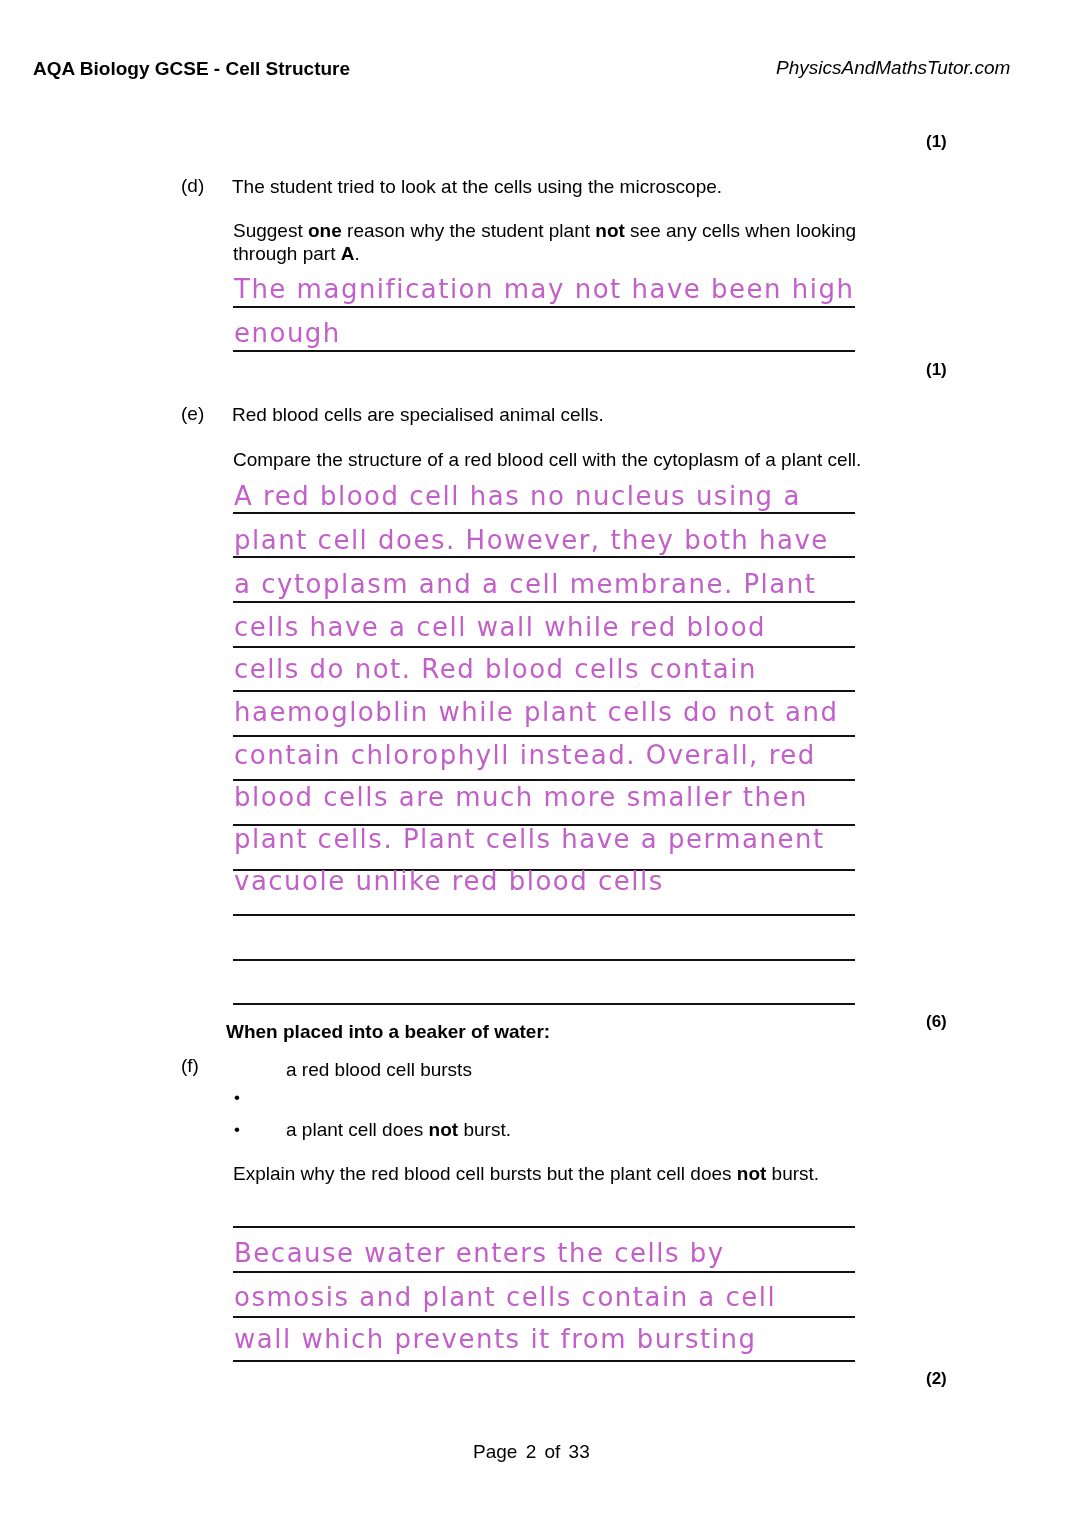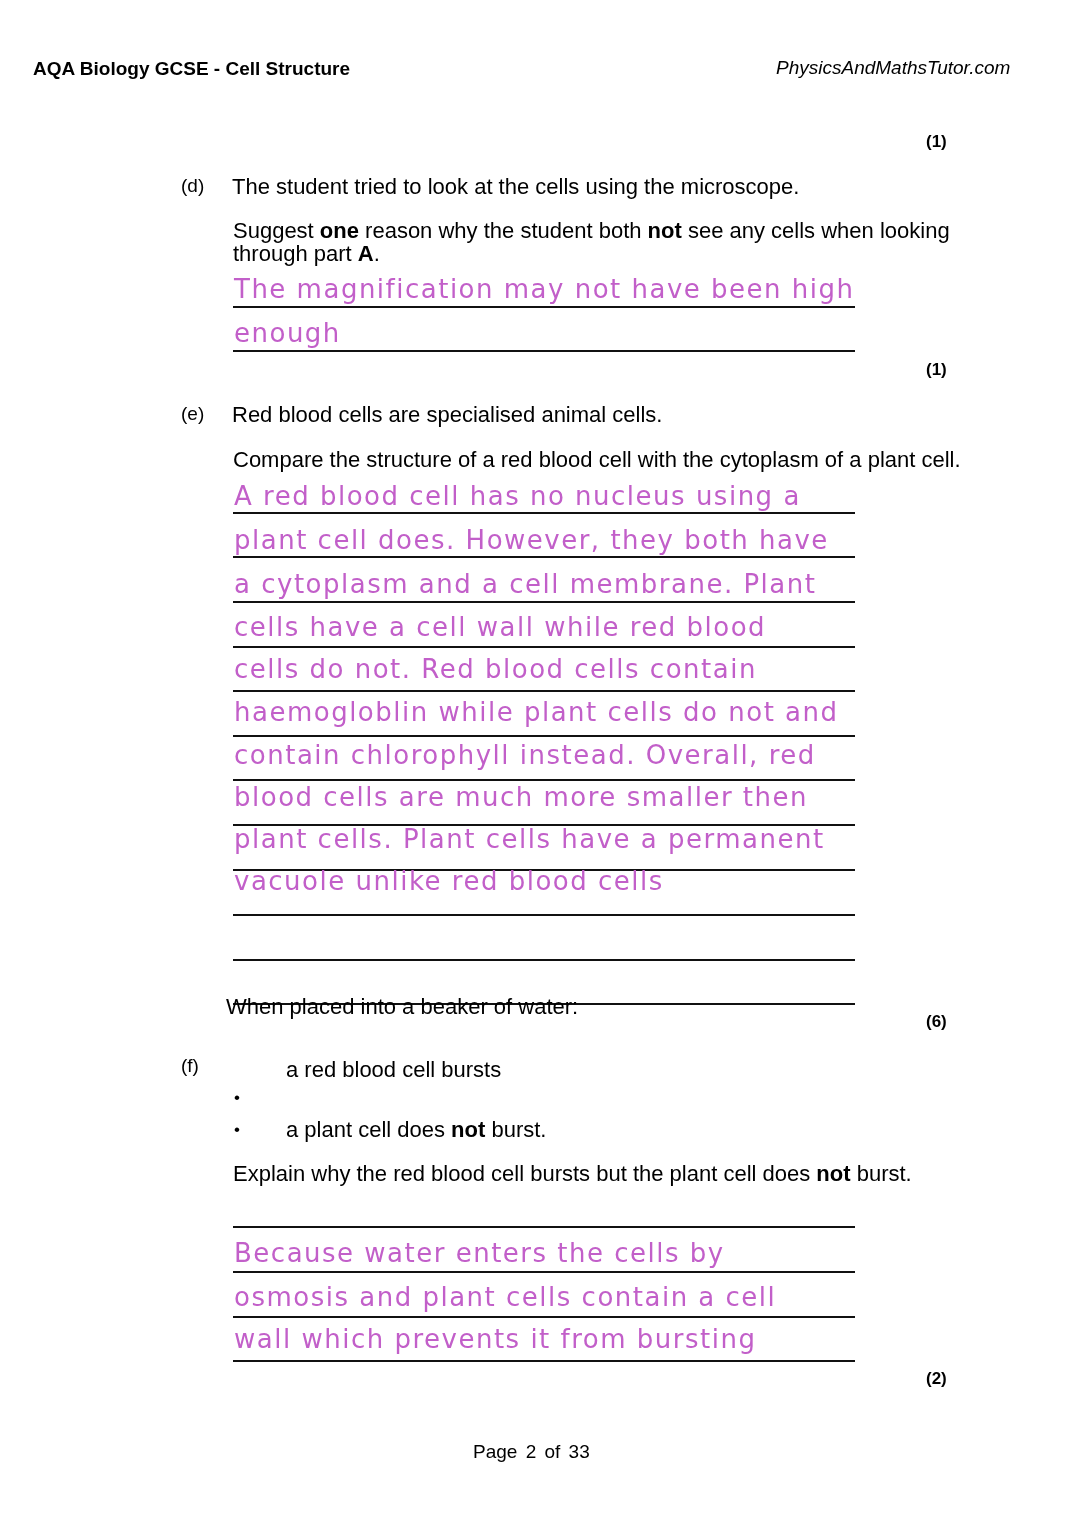--- a/index.html
+++ b/index.html
@@ -3,42 +3,42 @@
 <meta charset="utf-8">
 <style>
   html, body { margin: 0; padding: 0; background: #ffffff; }
   body { width: 1080px; height: 1527px; position: relative; overflow: hidden;
          font-family: "Liberation Sans", sans-serif; color: #000; }
   .abs { position: absolute; }
   .hdr-left { left: 33px; top: 58px; font-size: 19px; font-weight: bold; }
   .hdr-right { left: 776px; top: 57px; font-size: 19px; font-style: italic; }
   .marks { left: 926px; font-size: 17px; font-weight: bold; }
   .qlabel { font-size: 19px; }
-  .qtext { font-size: 22px; line-height: 23px; }
+  .qtext { font-size: 19px; line-height: 23px; }
   .qtext b { font-weight: bold; }
   .rule { position: absolute; left: 233px; width: 622px; height: 0; border-top: 2px solid #111; }
   .hand { position: absolute; left: 234px; font-family: "DejaVu Sans", sans-serif;
           font-size: 26px; color: #c25fc9; letter-spacing: 1.5px; white-space: nowrap;
           font-weight: normal; }
   .bullet { font-size: 17px; }
   .footer { left: 473px; top: 1441px; font-size: 19px; word-spacing: 3px; }
 </style>
 </head>
 <body>
 
 <div class="abs hdr-left">AQA Biology GCSE - Cell Structure</div>
 <div class="abs hdr-right">PhysicsAndMathsTutor.com</div>
 
 <div class="abs marks" style="top:132px;">(1)</div>
 
 <div>
   <div class="abs qlabel" style="left:181px; top:175px;">(d)</div>
   <div class="abs qtext" style="left:232px; top:175px;">The student tried to look at the cells using the microscope.</div>
   <div class="abs qtext" style="left:233px; top:219px;">
-    <span>Suggest </span><b>one</b><span> reason why the student both </span><b>not</b><span> see any cells when looking</span><br>
+    <span>Suggest </span><b>one</b><span> reason why the student plant </span><b>not</b><span> see any cells when looking</span><br>
     <span>through part </span><b>A</b><span>.</span>
   </div>
   <div class="hand" style="top:274px;text-align:center;">The magnification may not have been high</div>
   <div class="rule" style="top:306px;"></div>
   <div class="hand" style="top:318px;">enough</div>
   <div class="rule" style="top:350px;"></div>
   <div class="abs marks" style="top:360px;">(1)</div>
 </div>
 
 <div>
@@ -66,21 +66,21 @@
   <div class="rule" style="top:869px;"></div>
   <div class="hand" style="top:866px;">vacuole unlike red blood cells</div>
   <div class="rule" style="top:914px;"></div>
   <div class="rule" style="top:959px;"></div>
   <div class="rule" style="top:1003px;"></div>
   <div class="abs marks" style="top:1012px;">(6)</div>
 </div>
 
 <div>
   <div class="abs qlabel" style="left:181px; top:1055px;">(f)</div>
-  <div class="abs qtext" style="left:226px; top:995px;">When placed into a beaker of water:</div>
+  <div class="abs qtext" style="left:226px; top:1020px;font-weight:bold;">When placed into a beaker of water:</div>
 
   <div class="abs bullet" style="left:234px; top:1088px;">•</div>
   <div class="abs qtext" style="left:286px; top:1058px;">
     <span>a red blood cell bursts</span>
   </div>
   <div class="abs bullet" style="left:234px; top:1120px;">•</div>
   <div class="abs qtext" style="left:286px; top:1118px;">
     <span>a plant cell does </span><b>not</b><span> burst.</span>
   </div>
 

